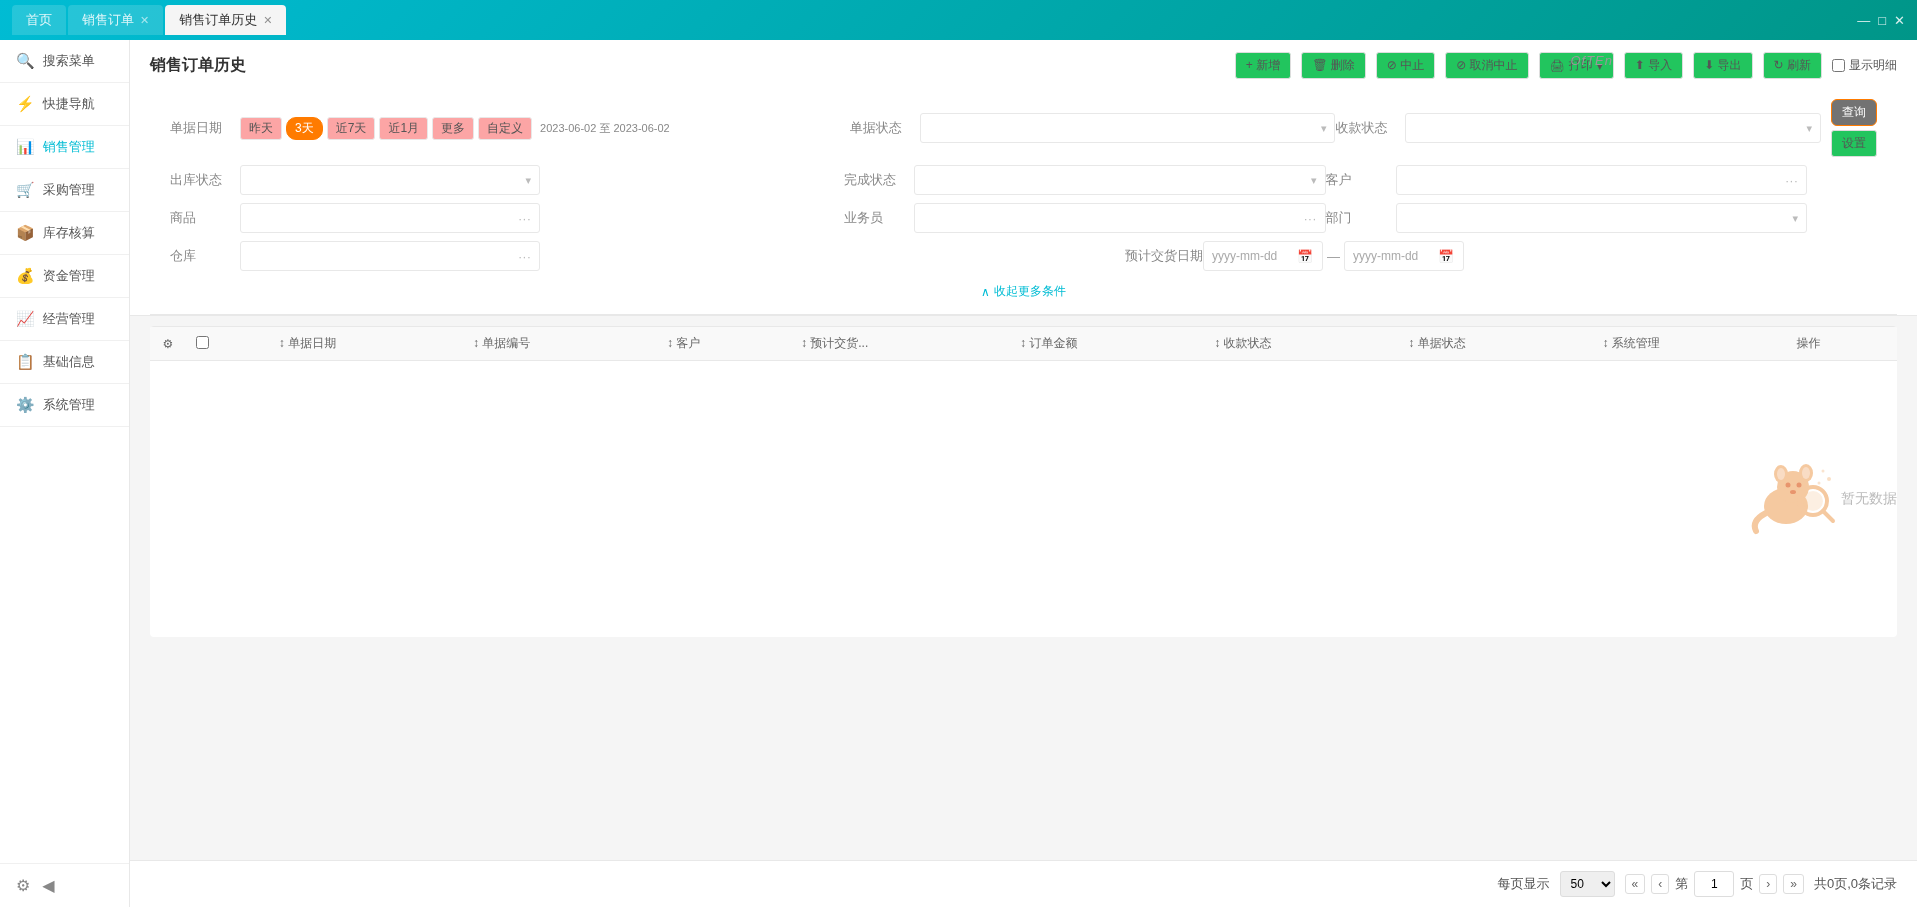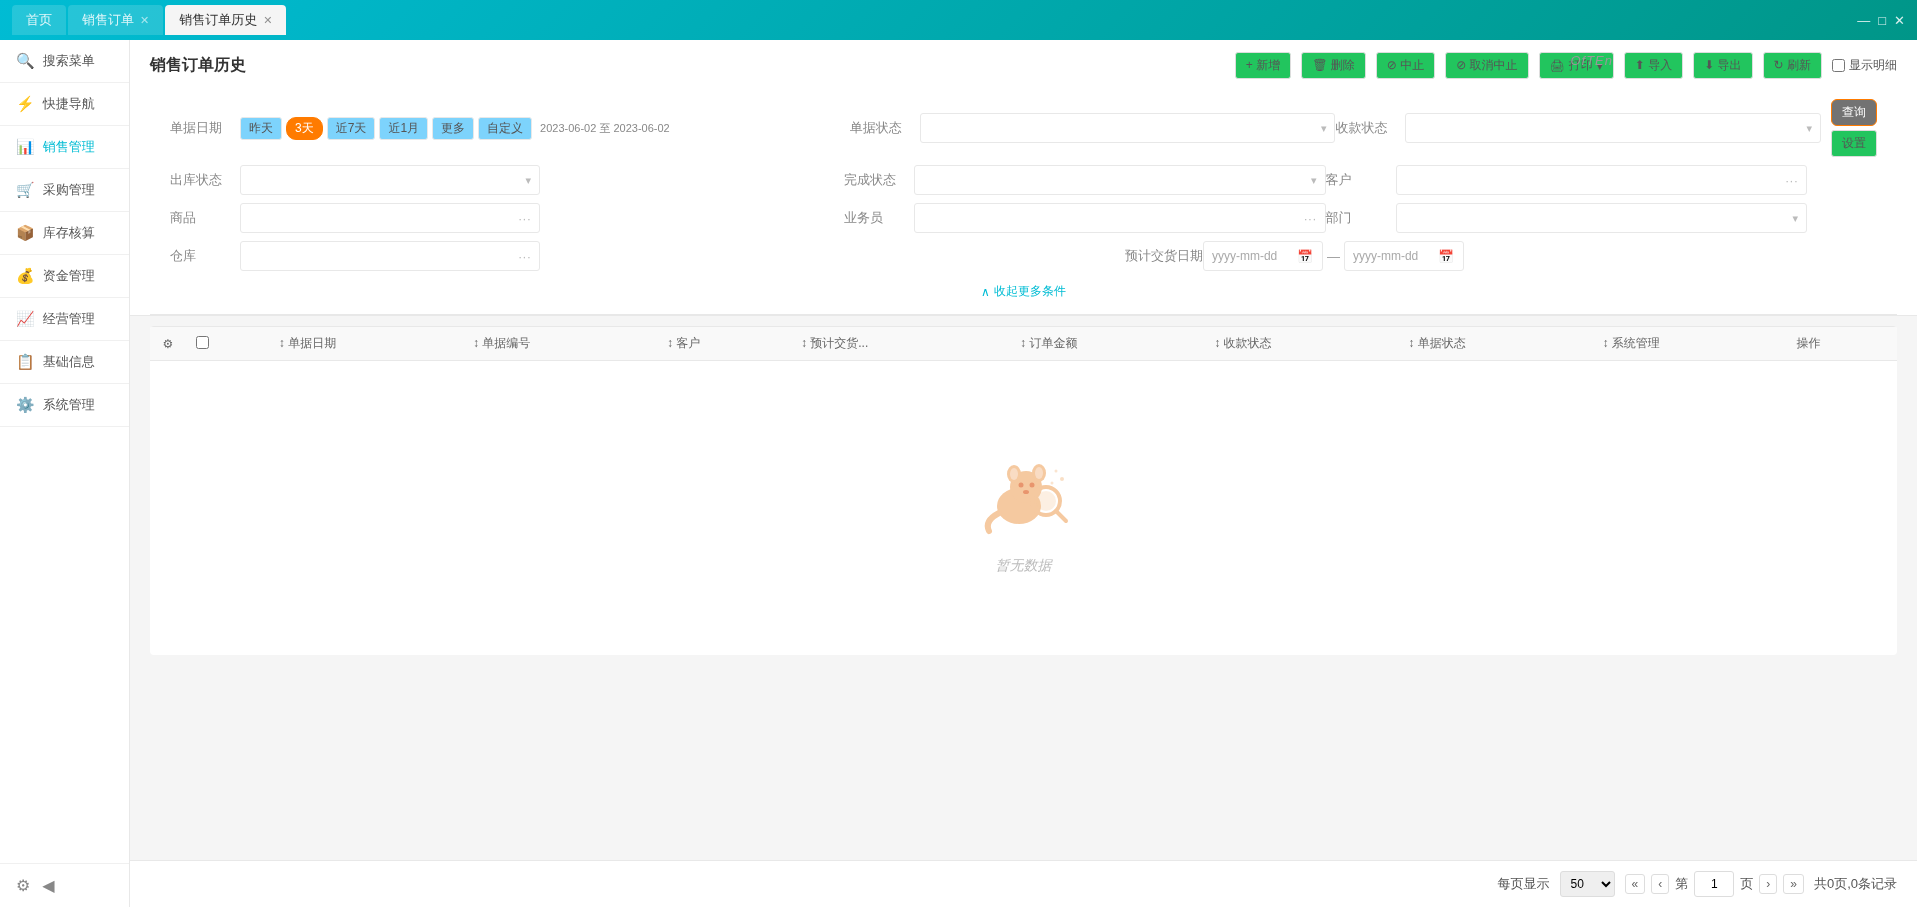--- a/index.html
+++ b/index.html
@@ -132,21 +132,21 @@
       display: flex;
       align-items: center;
       gap: 4px;
       flex-wrap: nowrap;
     }
     .date-btns { display: flex; gap: 4px; align-items: center; flex-shrink: 0; }
     .date-btn {
       padding: 2px 8px;
       border-radius: 3px;
       border: 1px solid #e8e8e8;
-      background: #7dd3fc;
+      background: #fca5a5;
       cursor: pointer;
       font-size: 12px;
       color: #555;
     }
     .date-btn.active { background: #ff7b00; color: #fff; border-color: #ff7b00; border-radius: 10px; }
     .date-range-val { font-size: 11px; color: #888; margin-left: 4px; }
     .collapse-row { display: flex; align-items: center; justify-content: center; padding: 4px 0; }
     .collapse-btn { display: flex; align-items: center; gap: 4px; cursor: pointer; color: #00bcd4; font-size: 12px; }
     .expected-date-group { display: flex; align-items: center; gap: 4px; flex: 1; }
     .date-input {
@@ -175,25 +175,24 @@
       font-size: 12px;
       color: #666;
       font-weight: normal;
       white-space: nowrap;
       text-align: left;
     }
     .data-table th:first-child { width: 40px; text-align: center; }
     .data-table th.settings-col { width: 36px; text-align: center; }
     .empty-state {
       display: flex;
-      flex-direction: column;
-      align-items: center;
-      justify-content: flex-start;
+      flex-direction: row;
+      align-items: center;
+      justify-content: flex-end;
       padding: 80px 0;
-      font-style: italic;
     }
     .empty-icon {
       width: 100px;
       height: 100px;
       margin-bottom: 16px;
     }
     .empty-text { color: #bbb; font-size: 14px; }
 
     
     .footer {

